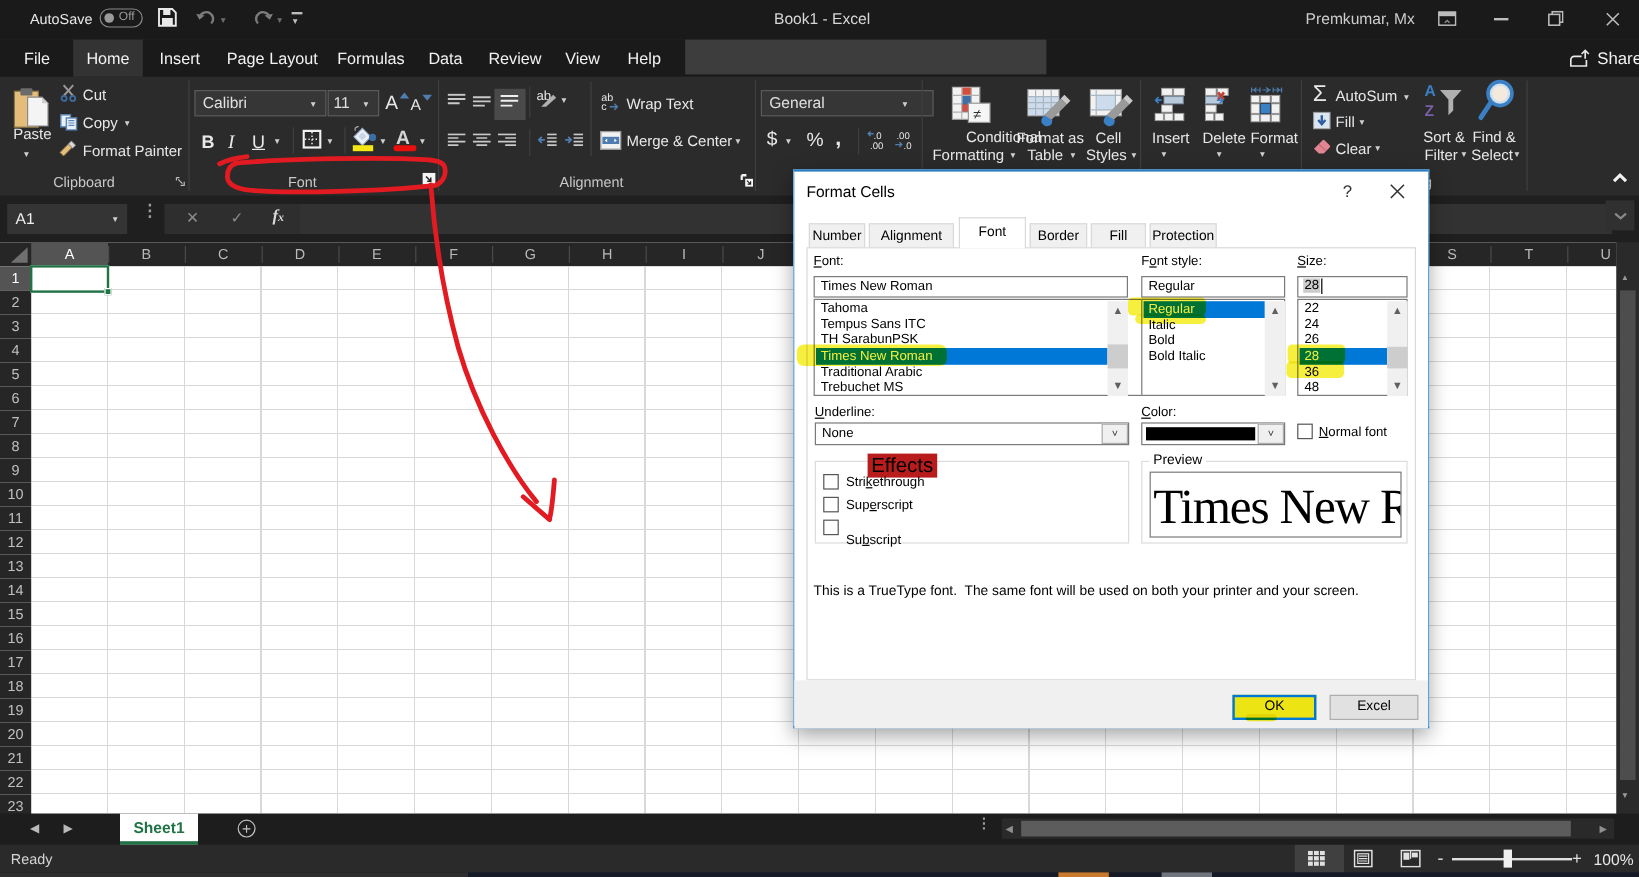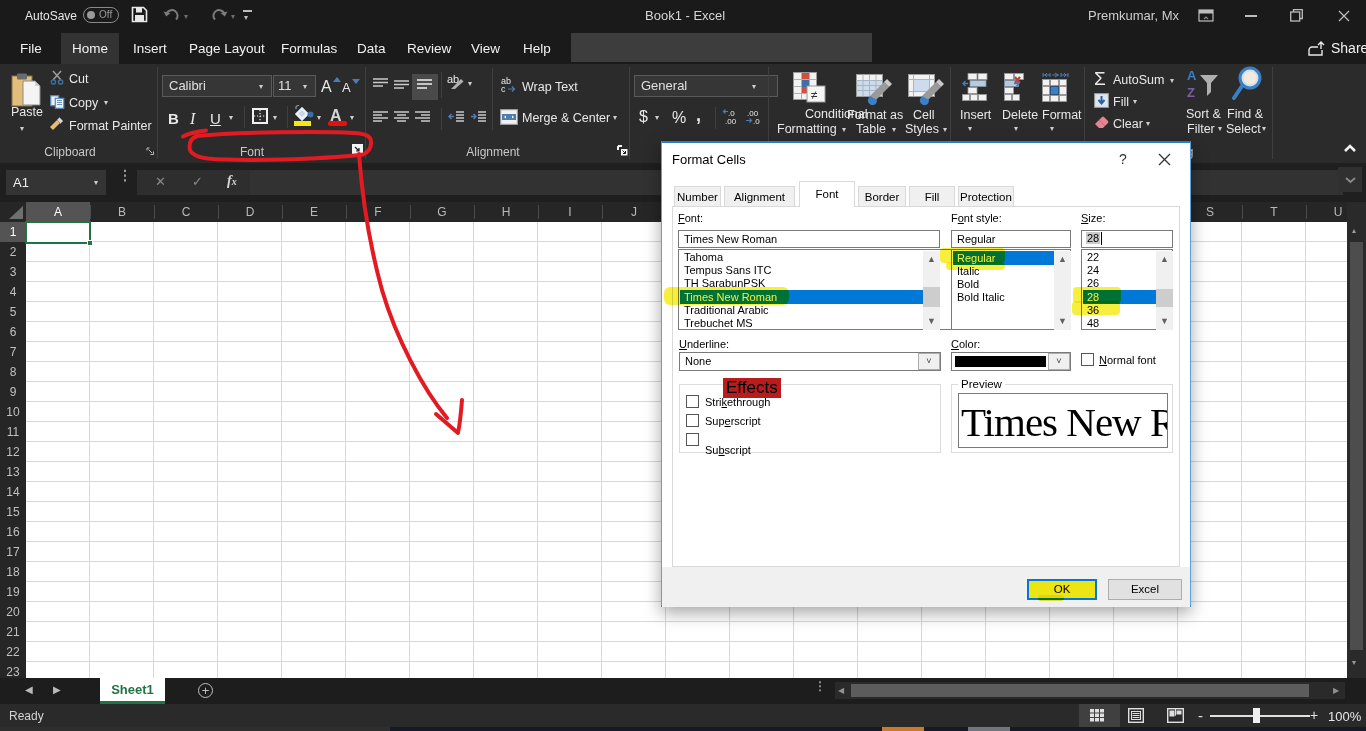--- a/index.html
+++ b/index.html
@@ -607,20 +607,21 @@
     <div class="cbox" style="left:24px;top:271px;"></div>
     <div class="dlab" style="left:43px;top:272px;">Sup<u>e</u>rscript</div>
     <div class="cbox" style="left:24px;top:290px;"></div>
     <div class="dlab" style="left:43px;top:301px;">Su<u>b</u>script</div>
 
     <div class="gbox" style="left:289px;top:241px;width:222px;height:69px;"></div>
     <div class="abs" style="left:296px;top:235px;background:#fff;padding:0 3px;font-size:11.5px;">Preview</div>
     <div class="abs" style="left:296px;top:250px;width:210px;height:55px;border:1px solid #7a7a7a;overflow:hidden;">
       <div class="abs" style="left:2px;top:4px;font-family:'Liberation Serif',serif;font-size:41px;letter-spacing:-1px;white-space:nowrap;">Times New Ro</div>
     </div>
+    <div class="dlab" style="left:16px;top:344px;font-size:11.5px;">This is a TrueType font.&nbsp; The same font will be used on both your printer and your screen.</div>
 
     <div class="abs" style="left:0px;top:424px;width:528px;height:40px;background:#f0f0f0;"></div>
     <div class="abs" style="left:365px;top:436px;width:70px;height:21px;background:#ede414;border:2px solid #0078d7;font-size:11.5px;text-align:center;line-height:17px;">OK</div>
     <div class="abs" style="left:446px;top:436px;width:74px;height:21px;background:#e1e1e1;border:1px solid #adadad;font-size:11.5px;text-align:center;line-height:19px;">Excel</div>
   </div>
 
   <div class="abs" style="left:664px;top:287px;width:125px;height:18px;background:#f6ed1b;opacity:0.85;mix-blend-mode:multiply;border-radius:6px;z-index:40;"></div>
   <div class="abs" style="left:940px;top:248px;width:65px;height:15px;background:#f6ed1b;opacity:0.85;mix-blend-mode:multiply;border-radius:4px;z-index:40;"></div>
   <div class="abs" style="left:946px;top:262px;width:59px;height:8px;background:#f6ed1b;opacity:0.85;mix-blend-mode:multiply;border-radius:4px;z-index:40;"></div>
   <div class="abs" style="left:1073px;top:287px;width:48px;height:16px;background:#f6ed1b;opacity:0.85;mix-blend-mode:multiply;border-radius:4px;z-index:40;"></div>

